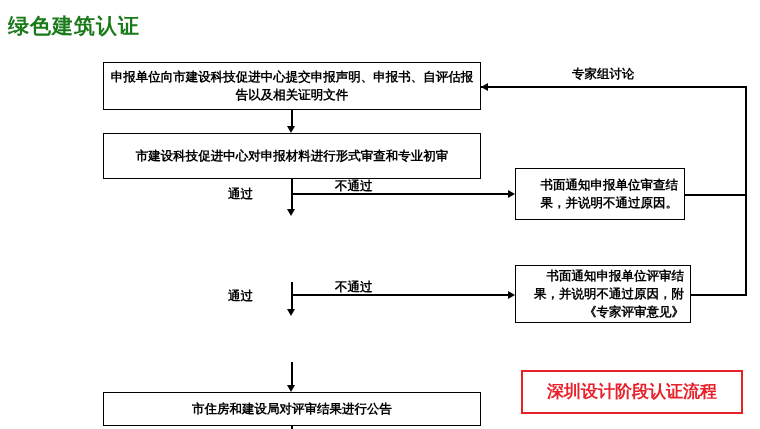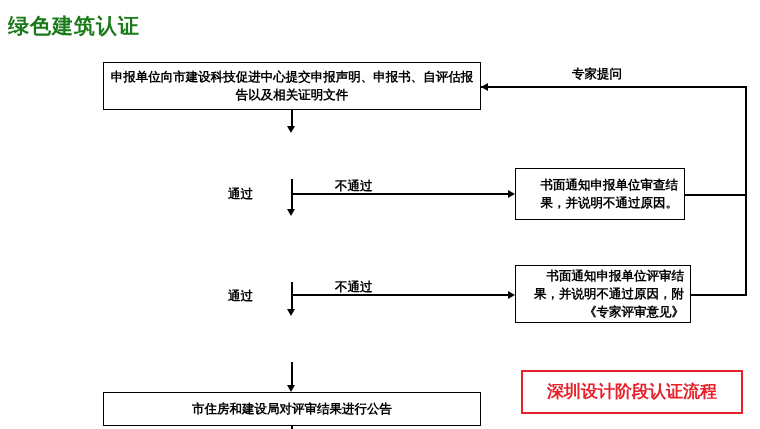--- a/index.html
+++ b/index.html
@@ -88,20 +88,21 @@
 </style>
 </head>
 <body>
 
 <div id="canvas">
 
   <div class="title">绿色建筑认证</div>
 
   <div class="box" style="left:103px; top:62px; width:378px; height:48px;">申报单位向市建设科技促进中心提交申报声明、申报书、自评估报告以及相关证明文件</div>
 
+  <div class="box" style="left:103px; top:133px; width:378px; height:46px;">市建设科技促进中心对申报材料进行形式审查和专业初审</div>
 
 
 
   <div class="box" style="left:103px; top:392px; width:378px; height:34px;">市住房和建设局对评审结果进行公告</div>
 
   <div class="box left-align" style="left:515px; top:168px; width:170px; height:52px;">书面通知申报单位审查结果，并说明不通过原因。</div>
 
   <div class="box left-align" style="left:515px; top:265px; width:176px; height:58px;">书面通知申报单位评审结果，并说明不通过原因，附《专家评审意见》</div>
 
   <div class="box redbox" style="left:521px; top:370px; width:222px; height:44px;">深圳设计阶段认证流程</div>
@@ -129,15 +130,15 @@
   <div class="line v" style="left:745px; top:86px; height:208px;"></div>
   <div class="line h" style="left:691px; top:294px; width:56px;"></div>
   <div class="line h" style="left:685px; top:194px; width:62px;"></div>
   <div class="line h" style="left:481px; top:86px; width:265px;"></div>
   <div class="arrow left" style="left:481px; top:82.5px;"></div>
 
   <div class="label" style="left:228px; top:186px;">通过</div>
   <div class="label" style="left:335px; top:178px;">不通过</div>
   <div class="label" style="left:228px; top:288px;">通过</div>
   <div class="label" style="left:335px; top:279px;">不通过</div>
-  <div class="label" style="left:572px; top:66px;">专家提问</div>
+  <div class="label" style="left:572px; top:66px;">专家组讨论</div>
 
 </div>
 
 </body></html>

